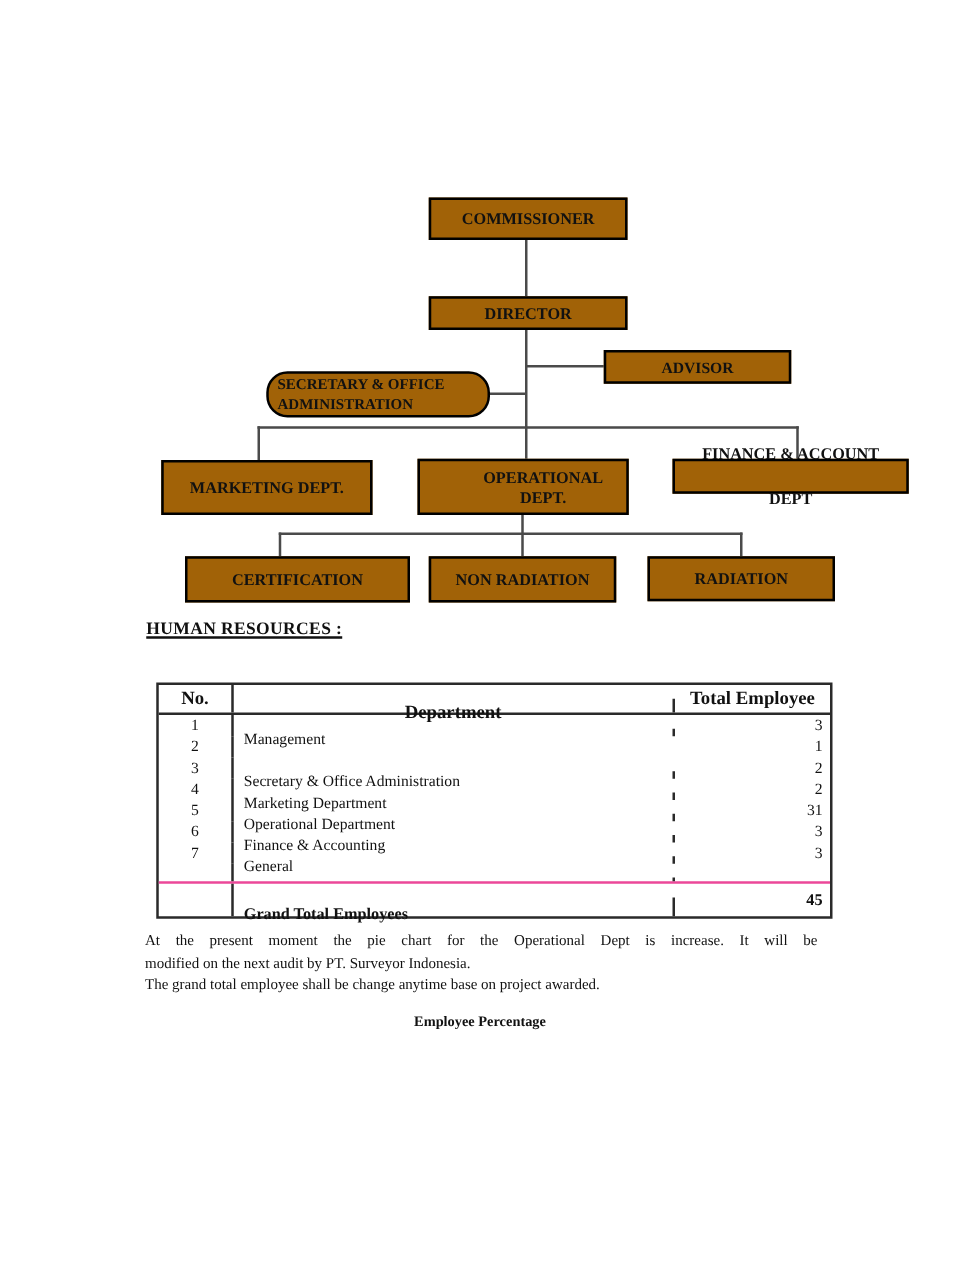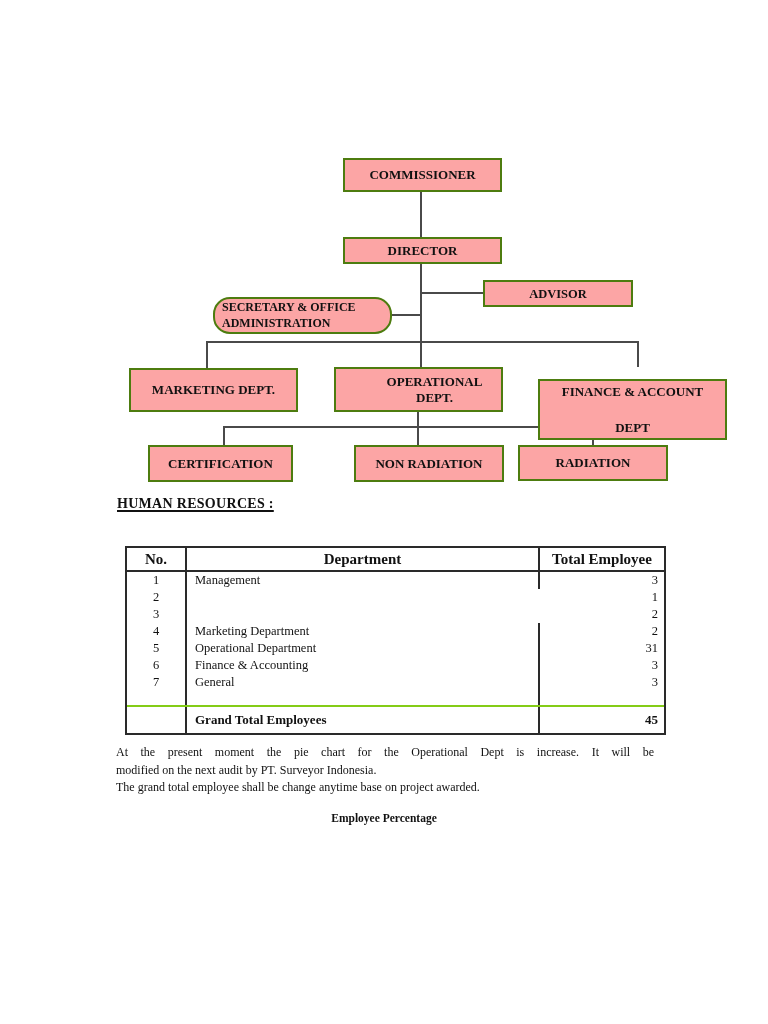--- a/index.html
+++ b/index.html
@@ -27,44 +27,44 @@
     font-size: 17px;
     font-weight: bold;
     letter-spacing: 0.6px;
     white-space: nowrap;
   }
 
   
   .node {
     position: absolute;
     box-sizing: border-box;
-    border: 2px solid #4d7c0f;
-    background: #fca5a5;
+    border: 2px solid #000000;
+    background: #a16207;
     display: flex;
     flex-direction: column;
     align-items: center;
     justify-content: center;
     text-align: center;
     font-weight: bold;
     font-size: 13px;
     line-height: 16px;
   }
   .node span { display: block; }
 
   .node-commissioner { left: 343px; top: 158px; width: 159px; height: 34px; }
   .node-director     { left: 343px; top: 237px; width: 159px; height: 27px; }
   .node-advisor      { left: 483px; top: 280px; width: 150px; height: 27px; font-size: 12.5px; }
   .node-secretary    { left: 213px; top: 297px; width: 179px; height: 37px;
                        align-items: flex-start; text-align: left;
                        padding-left: 7px; font-size: 12px; line-height: 15.5px; border-radius: 17px; }
   .node-marketing    { left: 129px; top: 368px; width: 169px; height: 44px; }
   .node-operational  { left: 334px; top: 367px; width: 169px; height: 45px; padding-left: 32px; }
-  .node-finance      { left: 538px; top: 379px; width: 189px; height: 61px; gap: 20px; }
-  .node-certification{ left: 148px; top: 445px; width: 145px; height: 37px; align-items: center; }
-  .node-nonradiation { left: 354px; top: 445px; width: 150px; height: 37px; }
+  .node-finance      { left: 538px; top: 367px; width: 189px; height: 28px; gap: 20px; }
+  .node-certification{ left: 148px; top: 445px; width: 180px; height: 37px; align-items: center; }
+  .node-nonradiation { left: 343px; top: 445px; width: 150px; height: 37px; }
   .node-radiation    { left: 518px; top: 445px; width: 150px; height: 36px; }
 
   .ln { position: absolute; background: #4a4a4a; }
   .ln-comm-dir   { left: 420px; top: 192px; width: 2px;  height: 45px; }
   .ln-trunk1     { left: 420px; top: 263px; width: 2px;  height: 104px; }
   .ln-advisor    { left: 421px; top: 292px; width: 62px; height: 2px; }
   .ln-secretary  { left: 392px; top: 314px; width: 29px; height: 2px; }
   .ln-bus3       { left: 206px; top: 341px; width: 433px; height: 2px; }
   .ln-mkt-drop   { left: 206px; top: 341px; width: 2px;  height: 27px; }
   .ln-fin-drop   { left: 637px; top: 341px; width: 2px;  height: 26px; }
@@ -98,28 +98,28 @@
     left: 125px;
     top: 546px;
     width: 541px;
     box-sizing: border-box;
     border: 2px solid #2a2a2a;
     font-size: 12.5px;
   }
   .t-row { display: flex; }
   .t-cell { box-sizing: border-box; }
   .col-no    { width: 60px;  border-right: 2px solid #2a2a2a; text-align: center; }
-  .col-dept  { width: 353px; border-right: 2px solid #2a2a2a; padding-left: 8px; }
+  .col-dept  { width: 353px; border-right: 2px solid #2a2a2a; padding-left: 8px; margin-top: 11px; }
   .col-total { flex: 1; text-align: right; padding-right: 6px; }
 
   .t-header { border-bottom: 2px solid #2a2a2a; font-weight: bold; font-size: 15px; height: 22px; line-height: 22px; }
   .t-header .col-dept, .t-header .col-total { text-align: center; padding: 0; }
   .t-body-row { height: 17px; line-height: 17px; }
   .t-filler { height: 14px; }
-  .t-total { border-top: 2px solid #84cc16; font-weight: bold; font-size: 13px; height: 26px; line-height: 26px; }
+  .t-total { border-top: 2px solid #ec4899; font-weight: bold; font-size: 13px; height: 26px; line-height: 26px; }
 
   
   .notes {
     position: absolute;
     left: 116px;
     top: 744px;
     width: 538px;
     font-size: 12px;
     line-height: 17.5px;
   }
@@ -204,20 +204,21 @@
       <div class="t-cell col-no">1</div>
       <div class="t-cell col-dept">Management</div>
       <div class="t-cell col-total">3</div>
     </div>
     <div class="t-row t-body-row">
       <div class="t-cell col-no">2</div>
       <div class="t-cell col-total">1</div>
     </div>
     <div class="t-row t-body-row">
       <div class="t-cell col-no">3</div>
+      <div class="t-cell col-dept">Secretary &amp; Office Administration</div>
       <div class="t-cell col-total">2</div>
     </div>
     <div class="t-row t-body-row">
       <div class="t-cell col-no">4</div>
       <div class="t-cell col-dept">Marketing Department</div>
       <div class="t-cell col-total">2</div>
     </div>
     <div class="t-row t-body-row">
       <div class="t-cell col-no">5</div>
       <div class="t-cell col-dept">Operational Department</div>

